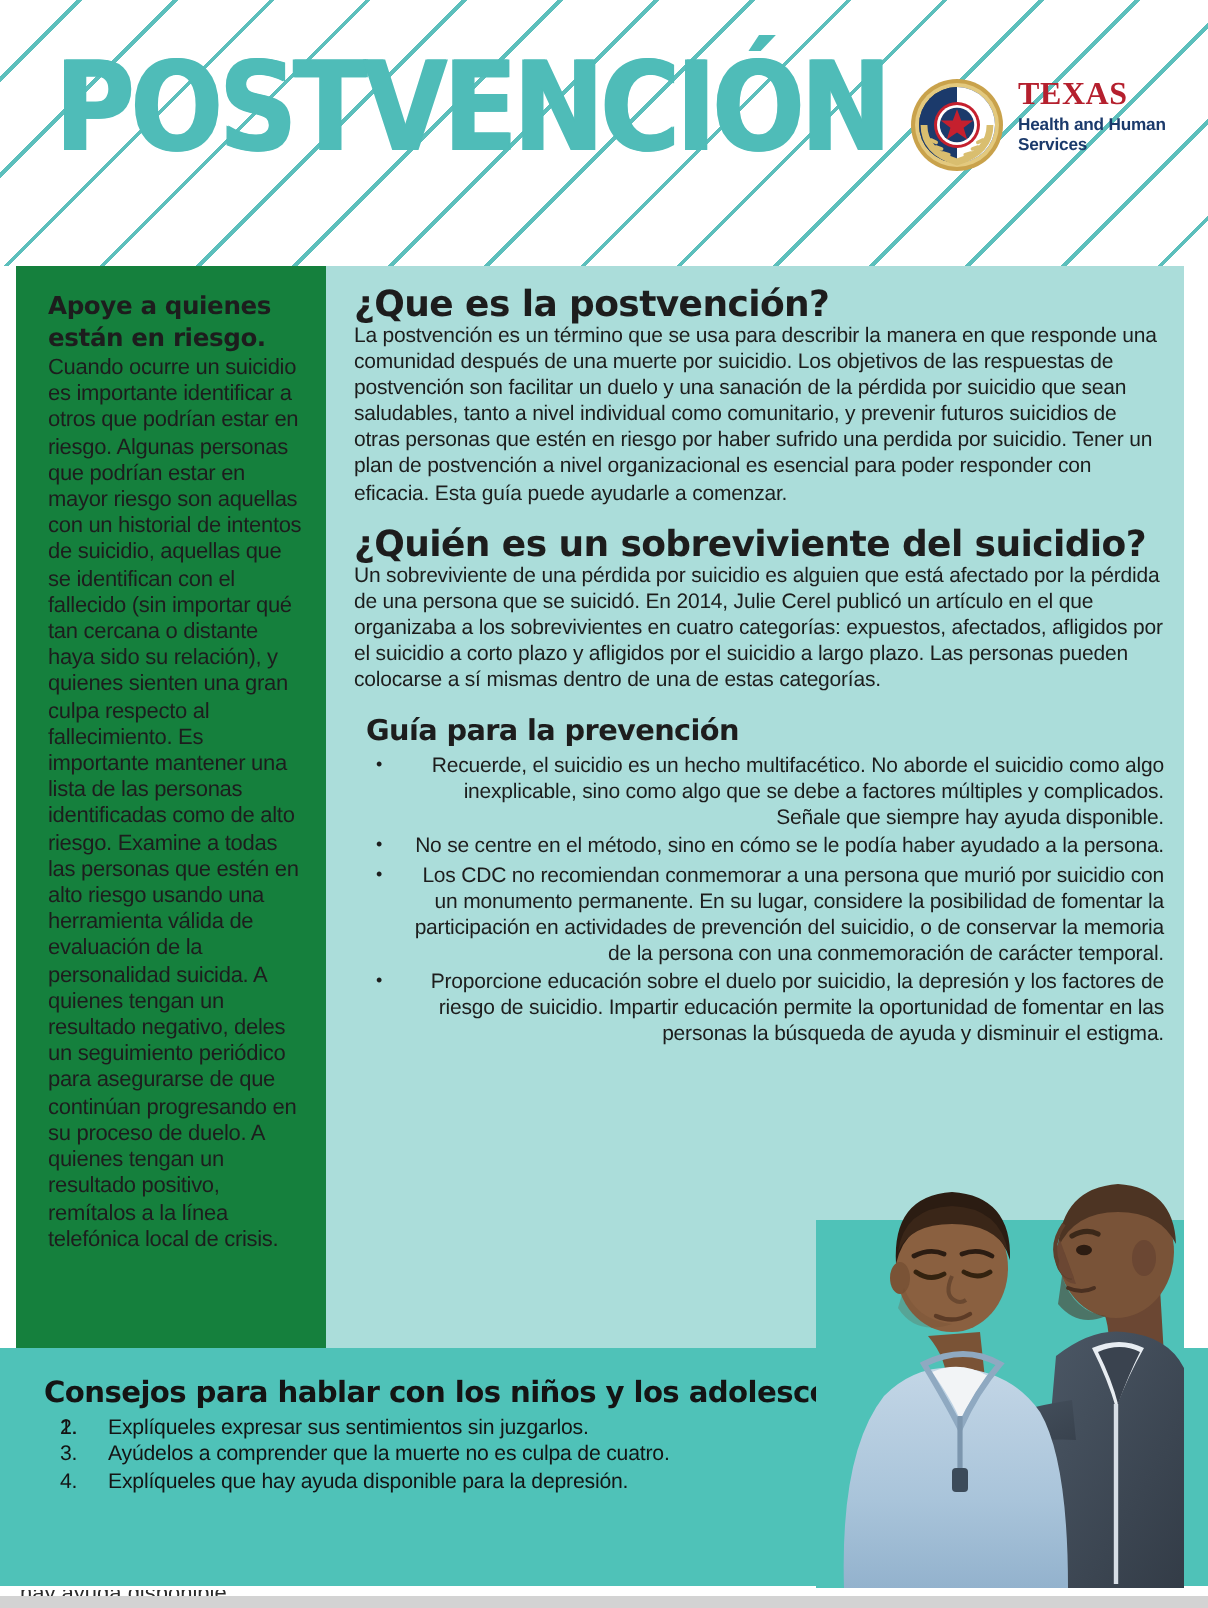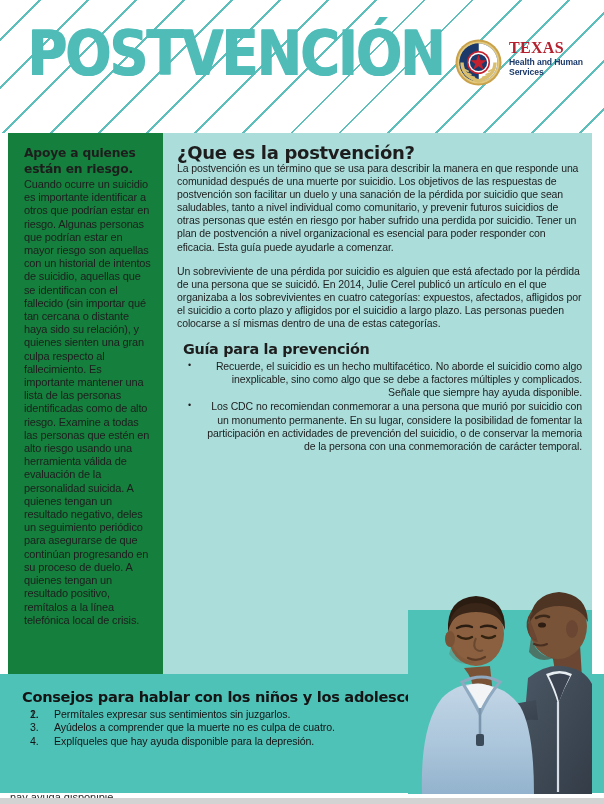--- a/index.html
+++ b/index.html
@@ -300,40 +300,43 @@
   <p class="sidebar-body">Cuando ocurre un suicidio es importante identificar a otros que podrían estar en riesgo. Algunas personas que podrían estar en mayor riesgo son aquellas con un historial de intentos de suicidio, aquellas que se identifican con el fallecido (sin importar qué tan cercana o distante haya sido su relación), y quienes sienten una gran culpa respecto al fallecimiento. Es importante mantener una lista de las personas identificadas como de alto riesgo. Examine a todas las personas que estén en alto riesgo usando una herramienta válida de evaluación de la personalidad suicida. A quienes tengan un resultado negativo, deles un seguimiento periódico para asegurarse de que continúan progresando en su proceso de duelo. A quienes tengan un resultado positivo, remítalos a la línea telefónica local de crisis.</p>
 </div>
 
 <div class="main">
 
   <h2 class="sec-heading">¿Que es la postvención?</h2>
   <p class="sec-body">La postvención es un término que se usa para describir la manera en que responde una comunidad después de una muerte por suicidio. Los objetivos de las respuestas de postvención son facilitar un duelo y una sanación de la pérdida por suicidio que sean saludables, tanto a nivel individual como comunitario, y prevenir futuros suicidios de otras personas que estén en riesgo por haber sufrido una perdida por suicidio. Tener un plan de postvención a nivel organizacional es esencial para poder responder con eficacia. Esta guía puede ayudarle a comenzar.</p>
 
   <div class="sec-gap"></div>
 
+  <h2 class="sec-heading">¿Quién es un sobreviviente del suicidio?</h2>
   <p class="sec-body">Un sobreviviente de una pérdida por suicidio es alguien que está afectado por la pérdida de una persona que se suicidó. En 2014, Julie Cerel publicó un artículo en el que organizaba a los sobrevivientes en cuatro categorías: expuestos, afectados, afligidos por el suicidio a corto plazo y afligidos por el suicidio a largo plazo. Las personas pueden colocarse a sí mismas dentro de una de estas categorías.</p>
 
   <div class="sec-gap"></div>
 
   <h2 class="guide-heading">Guía para la prevención</h2>
   <ul class="bullets">
     <li class="bullet">Recuerde, el suicidio es un hecho multifacético. No aborde el suicidio como algo inexplicable, sino como algo que se debe a factores múltiples y complicados. Señale que siempre hay ayuda disponible.</li>
+    <li class="bullet">No se centre en el método, sino en cómo se le podía haber ayudado a la persona.</li>
     <li class="bullet">Los CDC no recomiendan conmemorar a una persona que murió por suicidio con un monumento permanente. En su lugar, considere la posibilidad de fomentar la participación en actividades de prevención del suicidio, o de conservar la memoria de la persona con una conmemoración de carácter temporal.</li>
+    <li class="bullet">Proporcione educación sobre el duelo por suicidio, la depresión y los factores de riesgo de suicidio. Impartir educación permite la oportunidad de fomentar en las personas la búsqueda de ayuda y disminuir el estigma.</li>
   </ul>
 </div>
 
 <div class="bottom-band">
   <h2 class="bottom-heading">Consejos para hablar con los niños y los adolescentes</h2>
   <ol class="numlist">
     <li class="numitem">
       <span class="num">1.</span>
     </li>
     <li class="numitem">
       <span class="num">2.</span>
-      <span>Permítales expresar sus sentimientos sin juzgarlos.</span>
+      <span>Explíqueles expresar sus sentimientos sin juzgarlos.</span>
     </li>
     <li class="numitem">
       <span class="num">3.</span>
       <span>Ayúdelos a comprender que la muerte no es culpa de cuatro.</span>
     </li>
     <li class="numitem">
       <span class="num">4.</span>
       <span>Explíqueles que hay ayuda disponible para la depresión.</span>
     </li>
   </ol>

